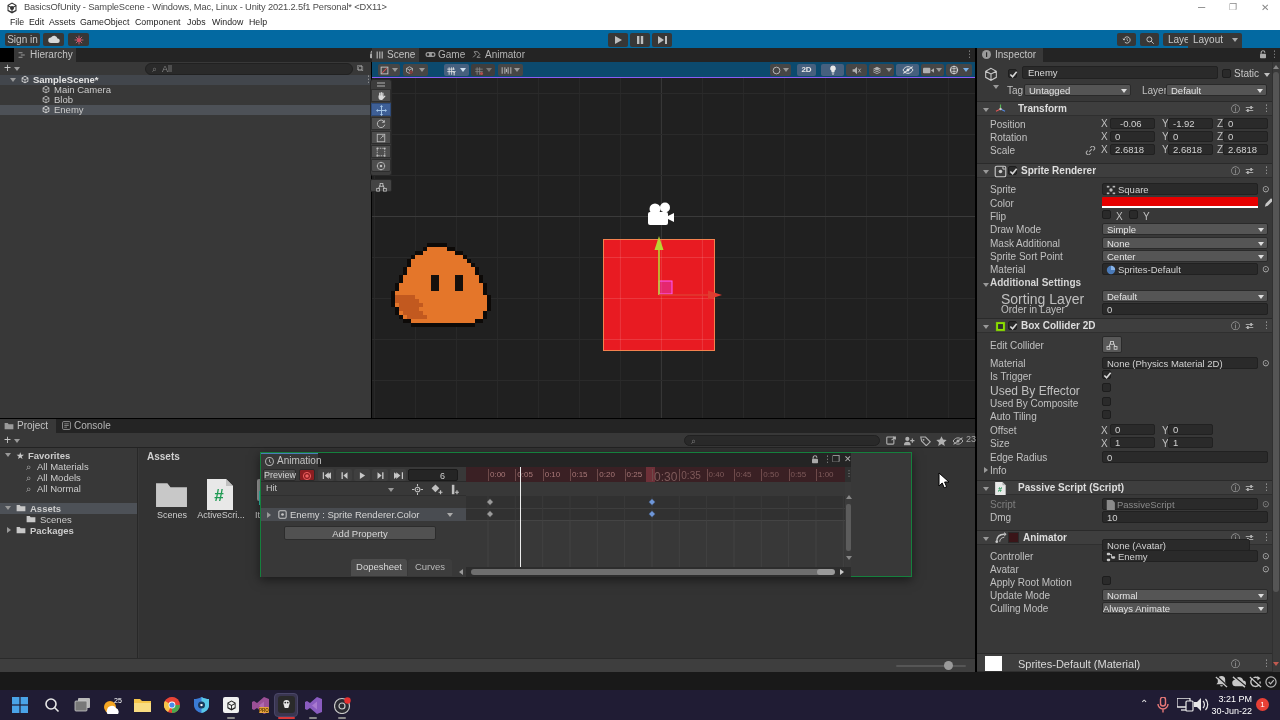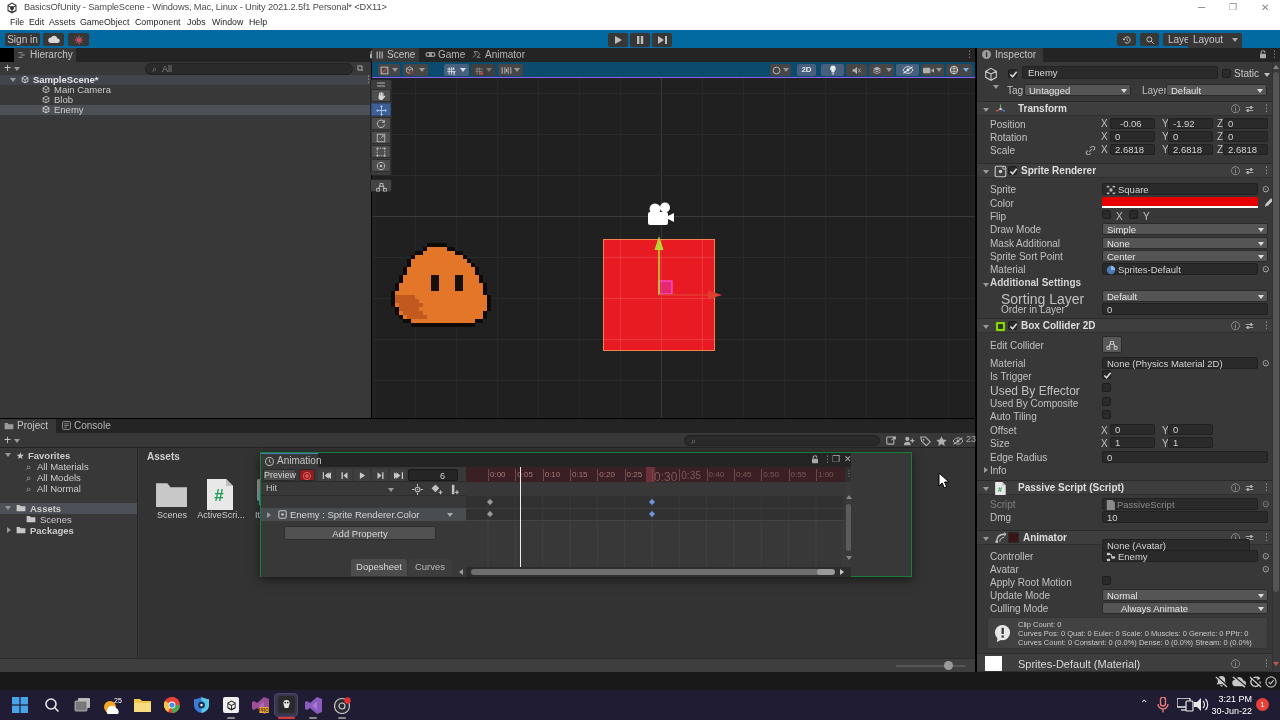--- a/index.html
+++ b/index.html
@@ -810,30 +810,21 @@
         </svg>Enemy</span></div>
 <span class="ilabel" style="left:285px;top:489px;color:#b8b8b8;font-size:9px">⊙</span>
 <span class="ilabel" style="left:13px;top:502px;color:#c0c0c0;font-size:10px">Avatar</span>
 <div class="ifield" style="left:125px;top:477px;width:148px;height:12px;line-height:11px"><span style="margin-left:4px">None (Avatar)</span></div>
 <span class="ilabel" style="left:285px;top:502px;color:#b8b8b8;font-size:9px">⊙</span>
 <span class="ilabel" style="left:13px;top:515px;color:#c0c0c0;font-size:10px">Apply Root Motion</span>
 <div class="icheck" style="left:125px;top:514px"></div>
 <span class="ilabel" style="left:13px;top:528px;color:#c0c0c0;font-size:10px">Update Mode</span>
 <div class="idrop" style="left:125px;top:527px;width:166px;height:12px;line-height:11px"><span style="margin-left:4px">Normal</span><div class="tri-d" style="right:3px;top:4px;border-top-color:#ddd"></div></div>
 <span class="ilabel" style="left:13px;top:541px;color:#c0c0c0;font-size:10px">Culling Mode</span>
-<div class="idrop" style="left:125px;top:540px;width:166px;height:12px;line-height:11px"><span style="margin-left:18px">Always Animate</span><div class="tri-d" style="right:3px;top:4px;border-top-color:#ddd"></div></div>
-<div class="abs" style="left:10px;top:555px;width:281px;height:32px;background:#424242;border:1px solid #343434;border-radius:3px">
-<svg style="position:absolute;left:5px;top:6px" width="19" height="19" viewBox="0 0 20 20">
-        <circle cx="10" cy="9" r="8" fill="#e8e8e8"></circle>
-        <path fill="#e8e8e8" d="M5 14l-1 5 6-3z"></path>
-        <rect x="9" y="4" width="2.4" height="6.5" fill="#3a3a3a"></rect>
-        <rect x="9" y="12" width="2.4" height="2.4" fill="#3a3a3a"></rect>
-      </svg>
-<div style="position:absolute;left:30px;top:2px;color:#c8c8c8;font-size:7.5px;line-height:9px">Clip Count: 0<br>Curves Pos: 0 Quat: 0 Euler: 0 Scale: 0 Muscles: 0 Generic: 0 PPtr: 0<br>Curves Count: 0 Constant: 0 (0.0%) Dense: 0 (0.0%) Stream: 0 (0.0%)</div>
-</div>
+<div class="idrop" style="left:125px;top:540px;width:166px;height:12px;line-height:11px"><span style="margin-left:0">Always Animate</span><div class="tri-d" style="right:3px;top:4px;border-top-color:#ddd"></div></div>
 <div class="ihead" style="top:591px;height:19px"></div>
 <div class="abs" style="left:8px;top:594px;width:17px;height:15px;background:#fff"></div>
 <span class="ilabel" style="left:41px;top:596px;color:#d8d8d8;font-size:11px">Sprites-Default (Material)</span>
 <span class="ilabel" style="left:254px;top:596px;color:#b0b0b0;font-size:9px">ⓘ</span>
 <span class="ilabel" style="left:285px;top:596px;color:#b0b0b0;font-size:9px">⋮</span>
 <div class="abs" style="left:295px;top:0;width:8px;height:610px;background:#3a3a3a;border-left:1px solid #303030"></div>
 <div class="tri-u" style="left:296px;top:3px"></div>
 <div class="abs" style="left:296px;top:10px;width:6px;height:520px;background:#555;border-radius:3px"></div>
 <div class="tri-d" style="left:296px;top:600px;border-top-color:#c05a50"></div>
 </div>

